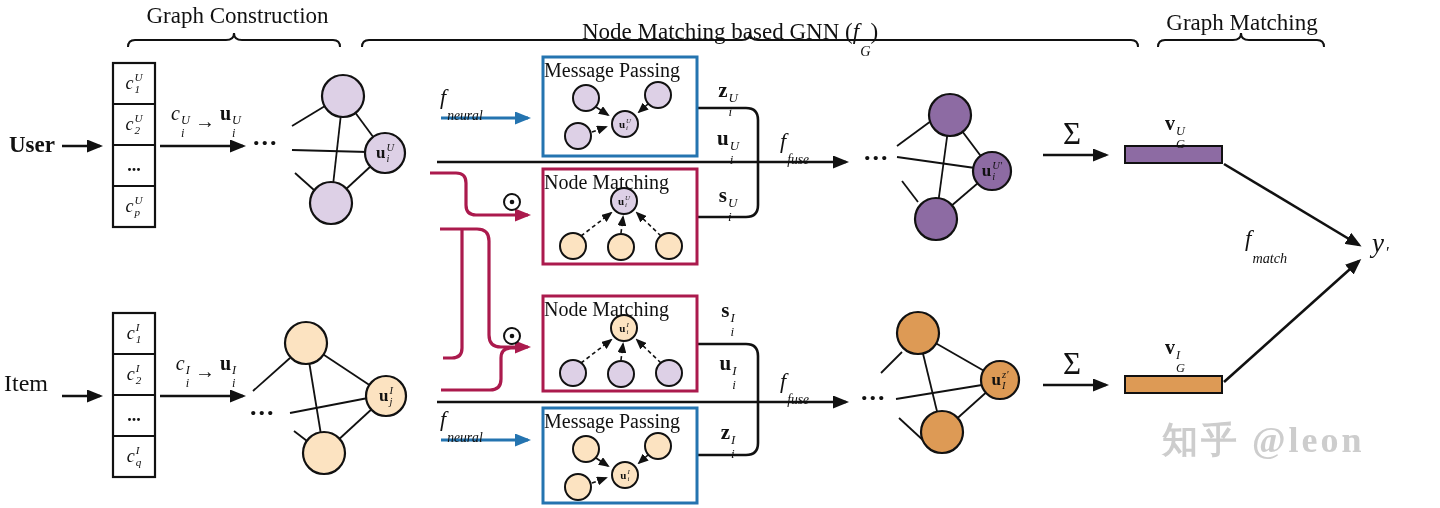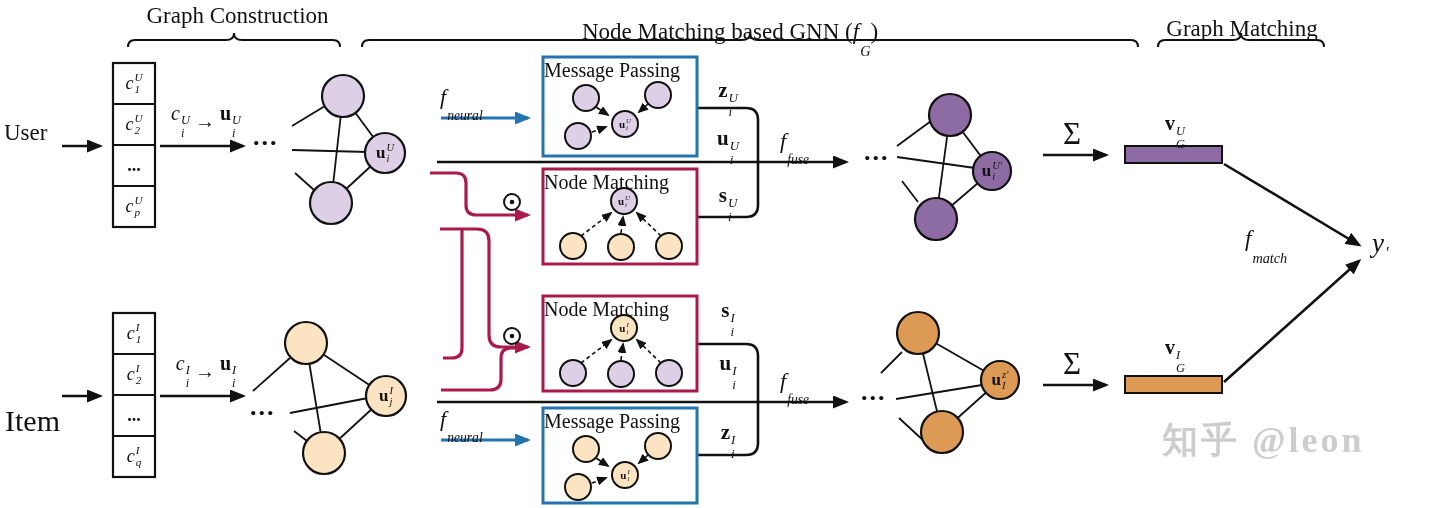--- a/index.html
+++ b/index.html
@@ -234,24 +234,24 @@
 
 <div class="lbl hdr" style="left:120px;top:3px;width:235px;">Graph Construction</div>
 
 <div class="lbl hdr" style="left:520px;top:3px;width:420px;margin-top:16px;">
   <span>Node Matching based GNN (</span><span class="math"><span class="mb">f</span><span class="mss">
           <span class="msup"></span>
           <span class="msub">G</span>
         </span></span><span>)</span>
 </div>
 
-<div class="lbl hdr" style="left:1148px;top:16px;width:188px;">Graph Matching</div>
-
-<div class="lbl" style="left:4px;top:120px;width:56px;font-size:23px;">User</div>
-<div class="lbl" style="left:4px;top:404px;width:56px;font-size:30px;text-align:right;">Item</div>
+<div class="lbl hdr" style="left:1148px;top:10px;width:188px;">Graph Matching</div>
+
+<div class="lbl" style="left:4px;top:132px;width:56px;font-size:23px;text-align:center;font-weight:bold;">User</div>
+<div class="lbl" style="left:4px;top:370px;width:56px;font-size:24px;text-align:left;">Item</div>
 
 <div class="lbl ctr celllbl math" style="left:113px;top:63px;width:42px;height:41px;">
       <span class="mb">c</span>
       <span class="mss">
         <span class="msup">U</span>
         <span class="msub">1</span>
       </span>
     </div>
 <div class="lbl ctr celllbl math" style="left:113px;top:104px;width:42px;height:41px;">
       <span class="mb">c</span>

